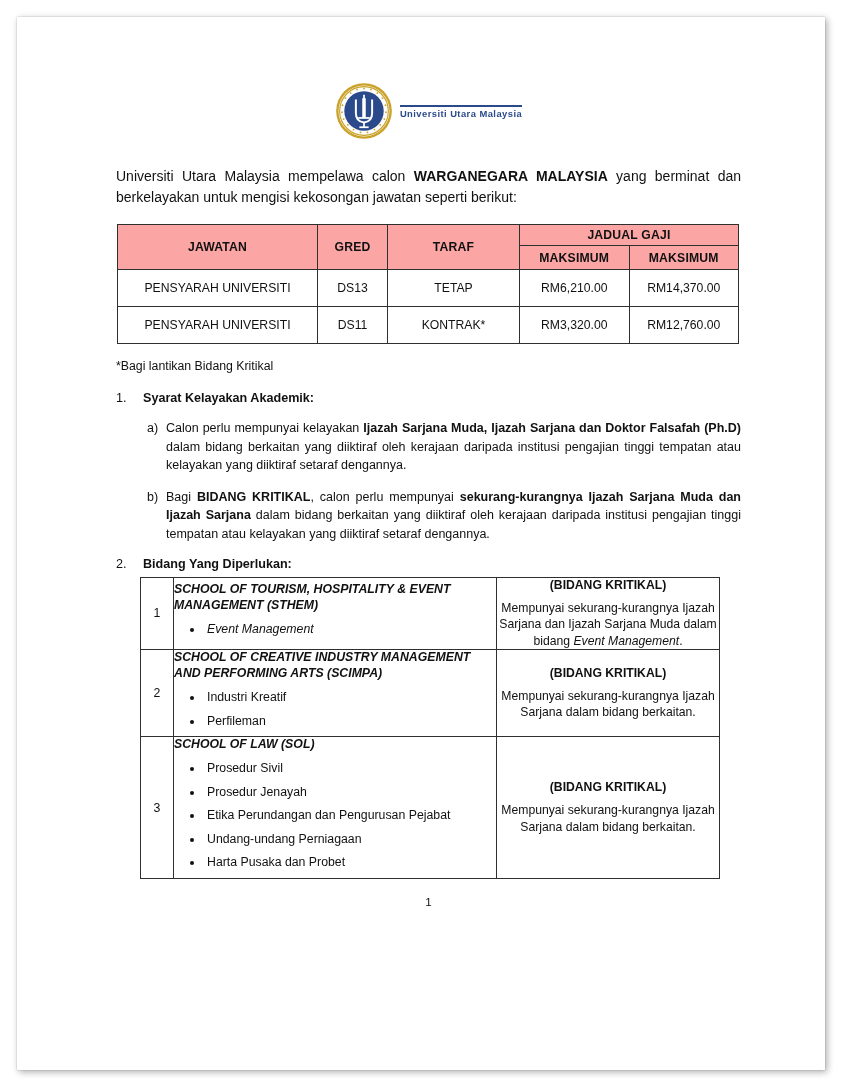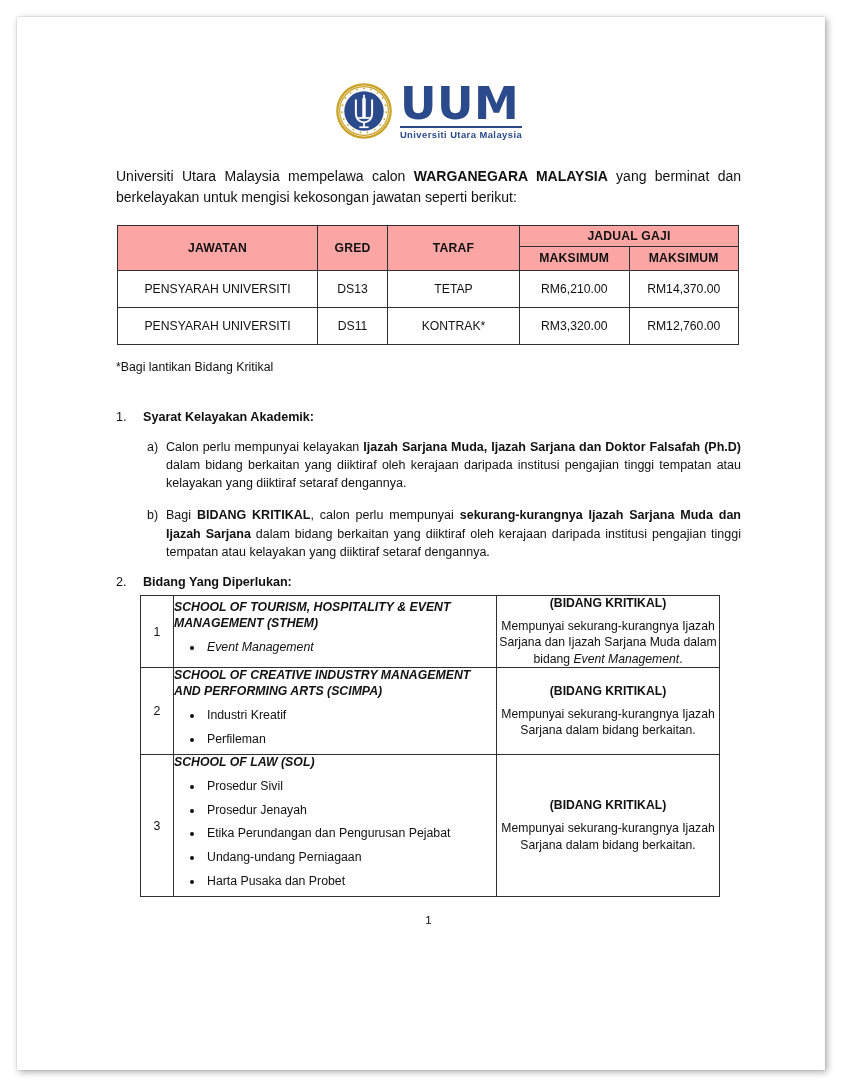--- a/index.html
+++ b/index.html
@@ -86,21 +86,21 @@
     color: #111;
     text-align: justify;
     margin-bottom: 17px;
   }
   .intro b { font-weight: bold; }
 
   .note {
     font-size: 12.3px;
     color: #111;
     margin-top: 15px;
-    margin-bottom: 36px;
+    margin-bottom: 18px;
   }
 
   .numbered {
     display: flex;
     font-size: 12.6px;
     color: #111;
     margin-bottom: 14px;
   }
   .numbered .num {
     width: 27px;
@@ -262,21 +262,20 @@
             <circle cx="22" cy="74" r="1.5"></circle>
               <circle cx="15" cy="64" r="1.5"></circle>
             <circle cx="12" cy="52" r="1.5"></circle>
               <circle cx="13" cy="40" r="1.5"></circle>
             <circle cx="18" cy="28" r="1.5"></circle>
               <circle cx="27" cy="19" r="1.5"></circle>
             <circle cx="38" cy="13" r="1.5"></circle>
           </g>
         </svg>
         <div class="wordmark">
-          <div class="uum-text">UUM</div>
           <div class="uum-rule"></div>
           <div class="uum-tag">Universiti Utara Malaysia</div>
         </div>
       </div>
     </div>
 
     <p class="intro"><span>Universiti Utara Malaysia mempelawa calon </span><b>WARGANEGARA MALAYSIA</b><span> yang berminat dan berkelayakan untuk mengisi kekosongan jawatan seperti berikut:</span></p>
 
     <table class="t1">
       <tbody>

